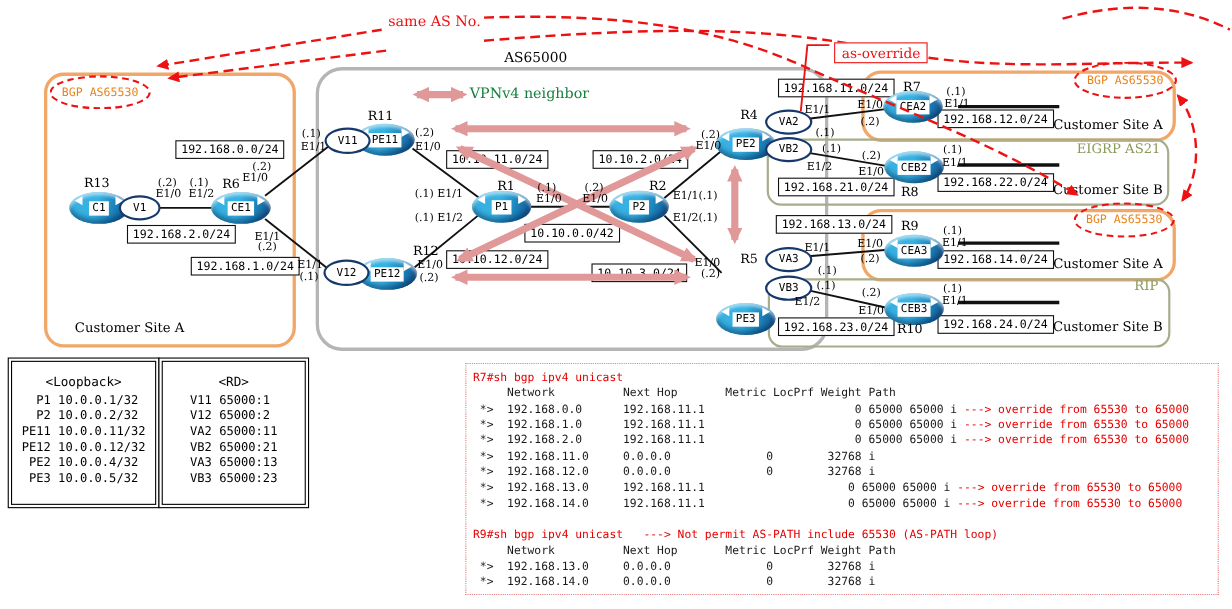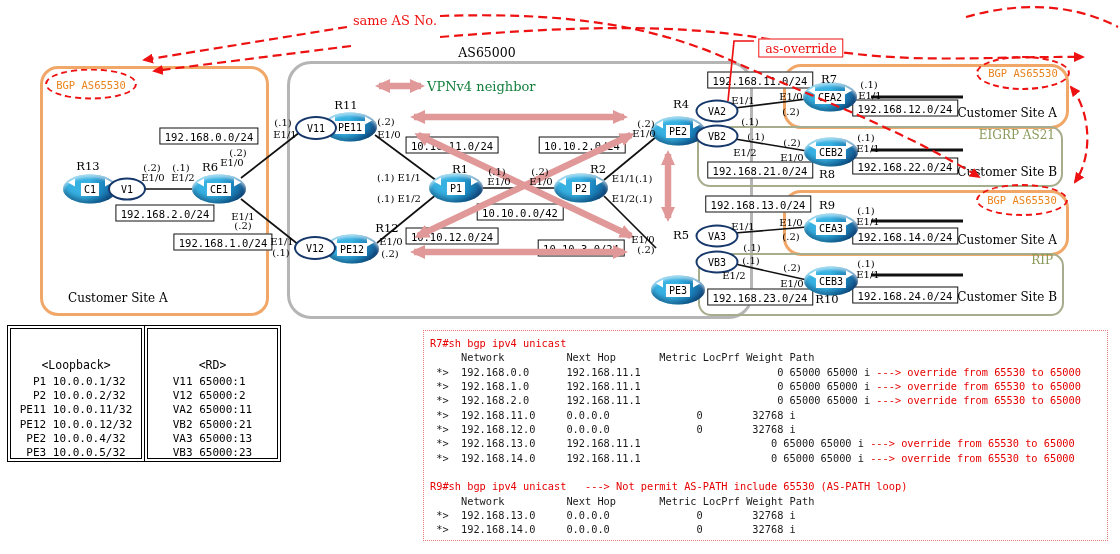--- a/index.html
+++ b/index.html
@@ -36,21 +36,21 @@
   .voval{position:absolute;transform:translate(-50%,-50%);background:#fff;border:2.6px solid #17386b;
          border-radius:50%;display:flex;align-items:center;justify-content:center;z-index:6;
          font-family:"DejaVu Sans Mono",monospace;font-size:10px;color:#000;}
   .bgpoval{position:absolute;transform:translate(-50%,-50%);border:2.2px dashed #ee1111;border-radius:50%;
          display:flex;align-items:center;justify-content:center;color:#e8831d;z-index:6;
          font-family:"DejaVu Sans Mono",monospace;font-size:10.5px;white-space:nowrap;}
   #as-override{position:absolute;transform:translate(-50%,-50%);border:1.6px solid #ee1111;color:#ee1111;
          background:#fff;font-size:12.5px;padding:1px 6px;z-index:8;white-space:nowrap;}
   .tbl{position:absolute;border:1px solid #000;box-shadow:0 0 0 2px #fff,0 0 0 3px #000;background:#fff;
        text-align:center;font-family:"DejaVu Sans Mono",monospace;z-index:3;}
-  .tbl .t{font-size:11.5px;margin-top:29px;}
+  .tbl .t{font-size:11.5px;margin-top:11px;}
   .tbl.mid .t{margin-top:42px;}
   .tbl pre{display:inline-block;text-align:left;margin:3px 0 0;font-family:inherit;font-size:11px;line-height:14.2px;}
   #bgpbox{position:absolute;left:423px;top:330px;width:685px;height:211px;border:1.5px dotted #e87a7a;
        background:#fff;font-family:"DejaVu Sans Mono",monospace;font-size:10.3px;line-height:14.35px;
        white-space:pre;padding:5px 0 0 6px;box-sizing:border-box;color:#1a1a1a;z-index:3;}
   #bgpbox .red{color:#e60000;}
 </style>
 </head>
 <body>
 

